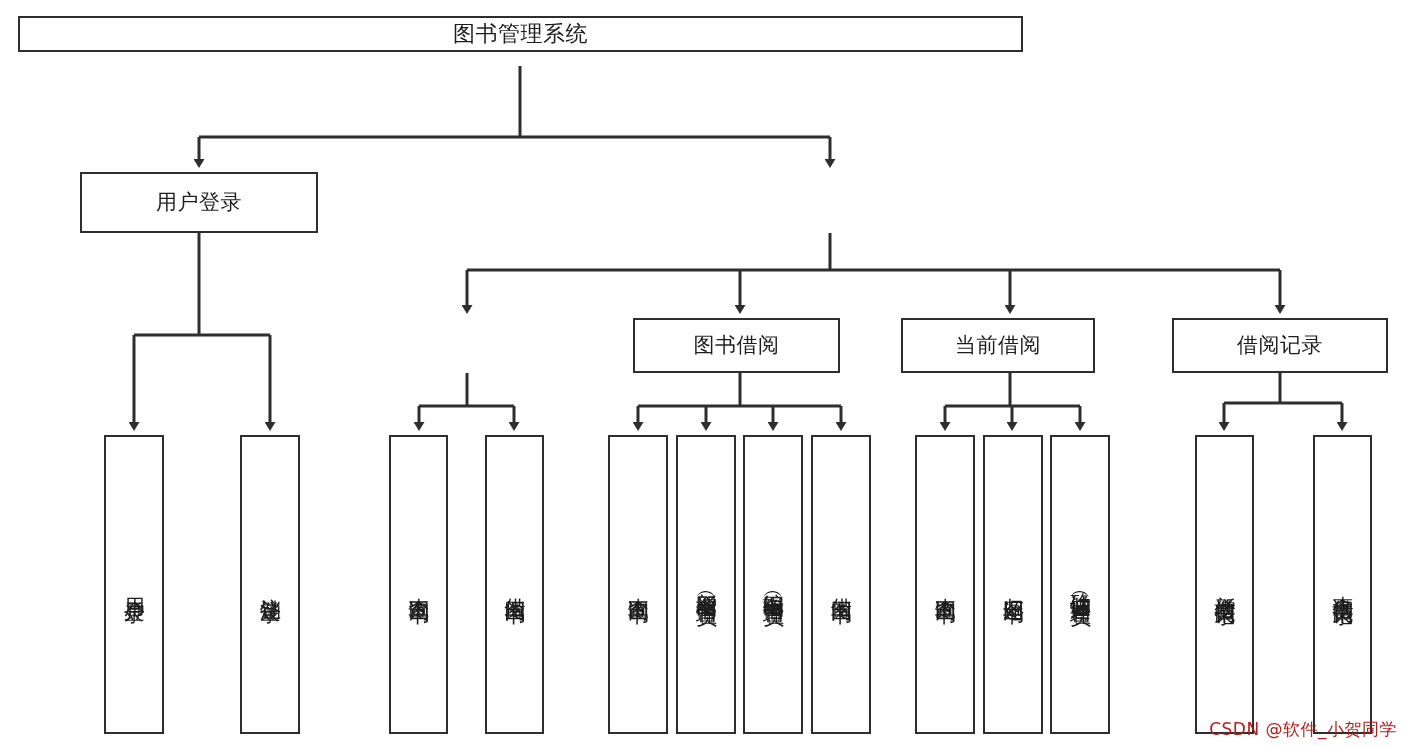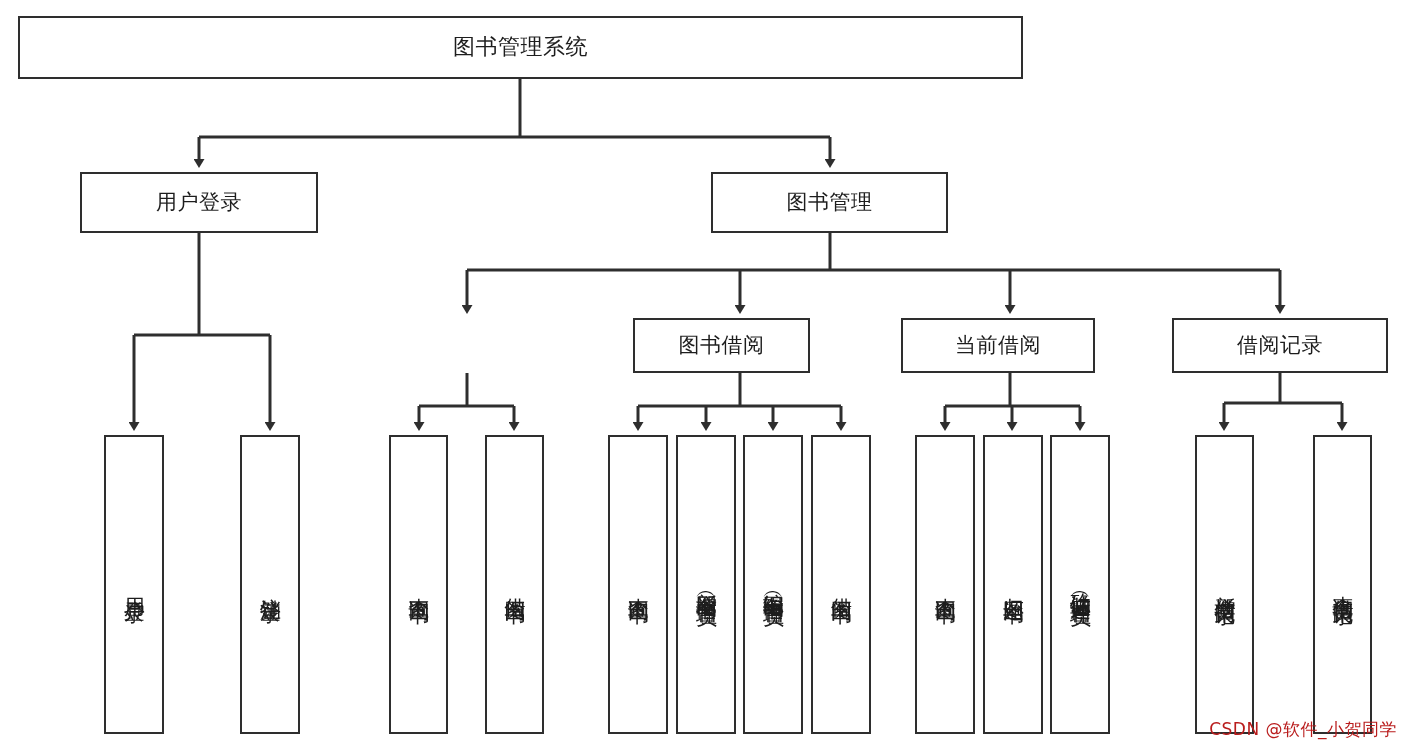--- a/index.html
+++ b/index.html
@@ -116,32 +116,29 @@
       <path d="M1012,406 L1012,423" marker-end="url(#arrow)"></path>
       <path d="M1080,406 L1080,423" marker-end="url(#arrow)"></path>
 
       <path d="M1280,373 L1280,403"></path>
       <path d="M1224,403 L1342,403"></path>
       <path d="M1224,403 L1224,423" marker-end="url(#arrow)"></path>
       <path d="M1342,403 L1342,423" marker-end="url(#arrow)"></path>
     </g>
   </svg>
 
-  <div class="node root horiz" style="left:18px; top:16px; width:1005px; height:63px;">
+  <div class="node root horiz" style="left:18px; top:16px; width:1005px; height:36px;">
     <span class="lbl">图书管理系统</span>
   </div>
 
   <div class="node horiz" style="left:80px; top:172px; width:238px; height:61px;">
     <span class="lbl">用户登录</span>
   </div>
-  <div class="node horiz" style="left:711px; top:172px; width:237px; height:61px;">
-    <span class="lbl">图书管理</span>
-  </div>
 
-  <div class="node horiz" style="left:633px; top:318px; width:177px; height:55px;">
+  <div class="node horiz" style="left:633px; top:318px; width:207px; height:55px;">
     <span class="lbl">图书借阅</span>
   </div>
   <div class="node horiz" style="left:901px; top:318px; width:194px; height:55px;">
     <span class="lbl">当前借阅</span>
   </div>
   <div class="node horiz" style="left:1172px; top:318px; width:216px; height:55px;">
     <span class="lbl">借阅记录</span>
   </div>
 
   <div class="node vert" style="left:104px; top:435px; width:60px; height:299px;">

